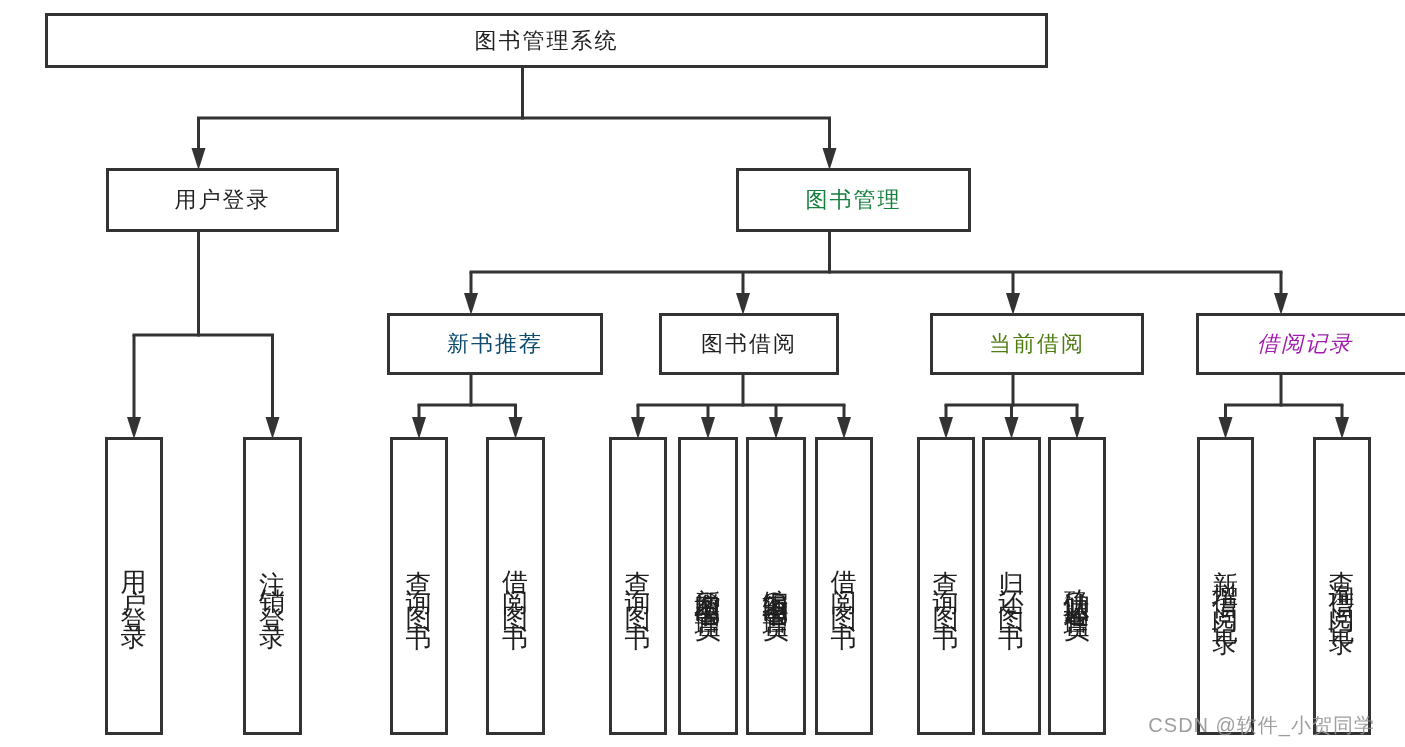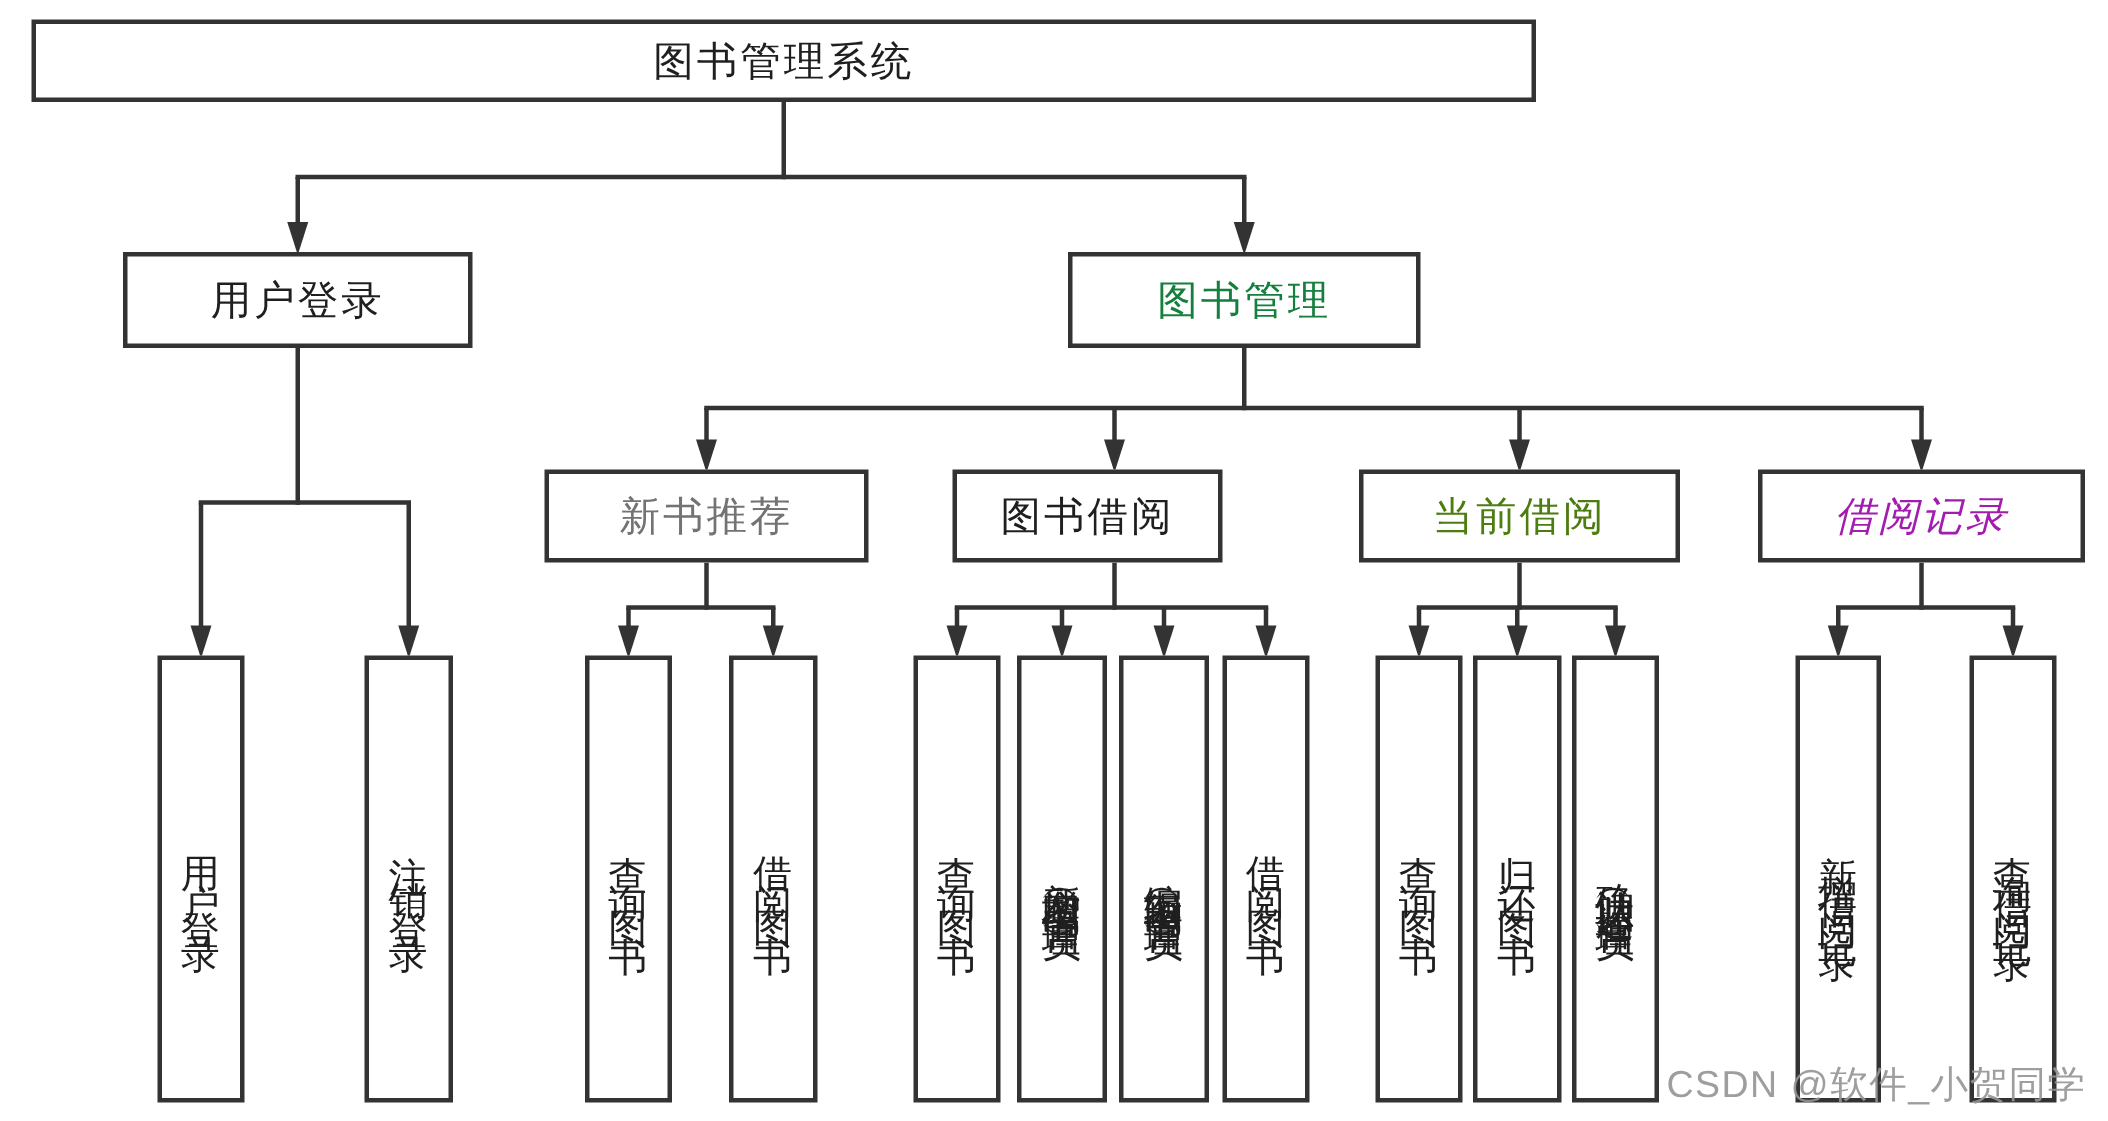--- a/index.html
+++ b/index.html
@@ -28,36 +28,37 @@
     box-sizing: border-box;
     background: #ffffff;
     border: 3px solid #333333;
     display: flex;
     align-items: center;
     justify-content: center;
     z-index: 2;
     color: #1f1f1f;
   }
   .node.h-label {
-    font-size: 27px;
+    font-size: 22px;
     letter-spacing: 2px;
     white-space: nowrap;
+    margin-left: 24px;
   }
   .node.v-label {
     writing-mode: vertical-rl;
     text-orientation: upright;
     font-size: 26px;
     line-height: 1;
     white-space: nowrap;
   }
   .watermark {
     position: absolute;
-    right: 14px;
+    right: 30px;
     bottom: 8px;
-    font-size: 25px;
+    font-size: 20px;
     color: rgba(148, 148, 148, 0.9);
     letter-spacing: 1px;
     z-index: 3;
     white-space: nowrap;
   }
 </style>
 </head>
 <body>
 
 <div class="stage">
@@ -112,21 +113,21 @@
       <line x1="1224" y1="405" x2="1343.5" y2="405" stroke="#333333" stroke-width="3"></line>
       <line x1="1225.5" y1="405" x2="1225.5" y2="421" stroke="#333333" stroke-width="3"></line>
       <polygon points="1218.5,417 1232.5,417 1225.5,439" fill="#333333"></polygon>
       <line x1="1342" y1="405" x2="1342" y2="421" stroke="#333333" stroke-width="3"></line>
       <polygon points="1335,417 1349,417 1342,439" fill="#333333"></polygon>
     </svg>
   <div id="nodes-layer">
       <div class="node h-label" style="left: 21px; top: 13px; width: 1003px; height: 55px; border-color: rgb(51, 51, 51); background: rgb(255, 255, 255); color: rgb(31, 31, 31);">图书管理系统</div>
       <div class="node h-label" style="left: 82px; top: 168px; width: 233px; height: 64px; border-color: rgb(51, 51, 51); background: rgb(255, 255, 255); color: rgb(31, 31, 31);">用户登录</div>
       <div class="node h-label" style="left: 712px; top: 168px; width: 235px; height: 64px; border-color: rgb(51, 51, 51); background: rgb(255, 255, 255); color: #15803d;">图书管理</div>
-      <div class="node h-label" style="left: 363px; top: 313px; width: 216px; height: 62px; border-color: rgb(51, 51, 51); background: rgb(255, 255, 255); color: #737373;">新书推荐</div>
+      <div class="node h-label" style="left: 363px; top: 313px; width: 216px; height: 62px; border-color: rgb(51, 51, 51); background: rgb(255, 255, 255); color: #0c4a6e;">新书推荐</div>
       <div class="node h-label" style="left: 635px; top: 313px; width: 180px; height: 62px; border-color: rgb(51, 51, 51); background: rgb(255, 255, 255); color: rgb(31, 31, 31);">图书借阅</div>
       <div class="node h-label" style="left: 906px; top: 313px; width: 214px; height: 62px; border-color: rgb(51, 51, 51); background: rgb(255, 255, 255); color: #4d7c0f;">当前借阅</div>
       <div class="node h-label" style="left: 1172px; top: 313px; width: 218px; height: 62px; border-color: rgb(51, 51, 51); background: rgb(255, 255, 255); color: #a21caf; font-style: italic;">借阅记录</div>
       <div class="node v-label" style="left: 105px; top: 437px; width: 58px; height: 298px; border-color: rgb(51, 51, 51); background: rgb(255, 255, 255); color: rgb(31, 31, 31); letter-spacing: 18px;">用户登录</div>
       <div class="node v-label" style="left: 243px; top: 437px; width: 59px; height: 298px; border-color: rgb(51, 51, 51); background: rgb(255, 255, 255); color: rgb(31, 31, 31); letter-spacing: 18px;">注销登录</div>
       <div class="node v-label" style="left: 390px; top: 437px; width: 58px; height: 298px; border-color: rgb(51, 51, 51); background: rgb(255, 255, 255); color: rgb(31, 31, 31); letter-spacing: 18px;">查询图书</div>
       <div class="node v-label" style="left: 486px; top: 437px; width: 59px; height: 298px; border-color: rgb(51, 51, 51); background: rgb(255, 255, 255); color: rgb(31, 31, 31); letter-spacing: 18px;">借阅图书</div>
       <div class="node v-label" style="left: 609px; top: 437px; width: 58px; height: 298px; border-color: rgb(51, 51, 51); background: rgb(255, 255, 255); color: rgb(31, 31, 31); letter-spacing: 18px;">查询图书</div>
       <div class="node v-label" style="left: 678px; top: 437px; width: 60px; height: 298px; border-color: rgb(51, 51, 51); background: rgb(255, 255, 255); color: rgb(31, 31, 31); letter-spacing: 4px;">新增图书（管理员）</div>
       <div class="node v-label" style="left: 746px; top: 437px; width: 60px; height: 298px; border-color: rgb(51, 51, 51); background: rgb(255, 255, 255); color: rgb(31, 31, 31); letter-spacing: 4px;">编辑图书（管理员）</div>

